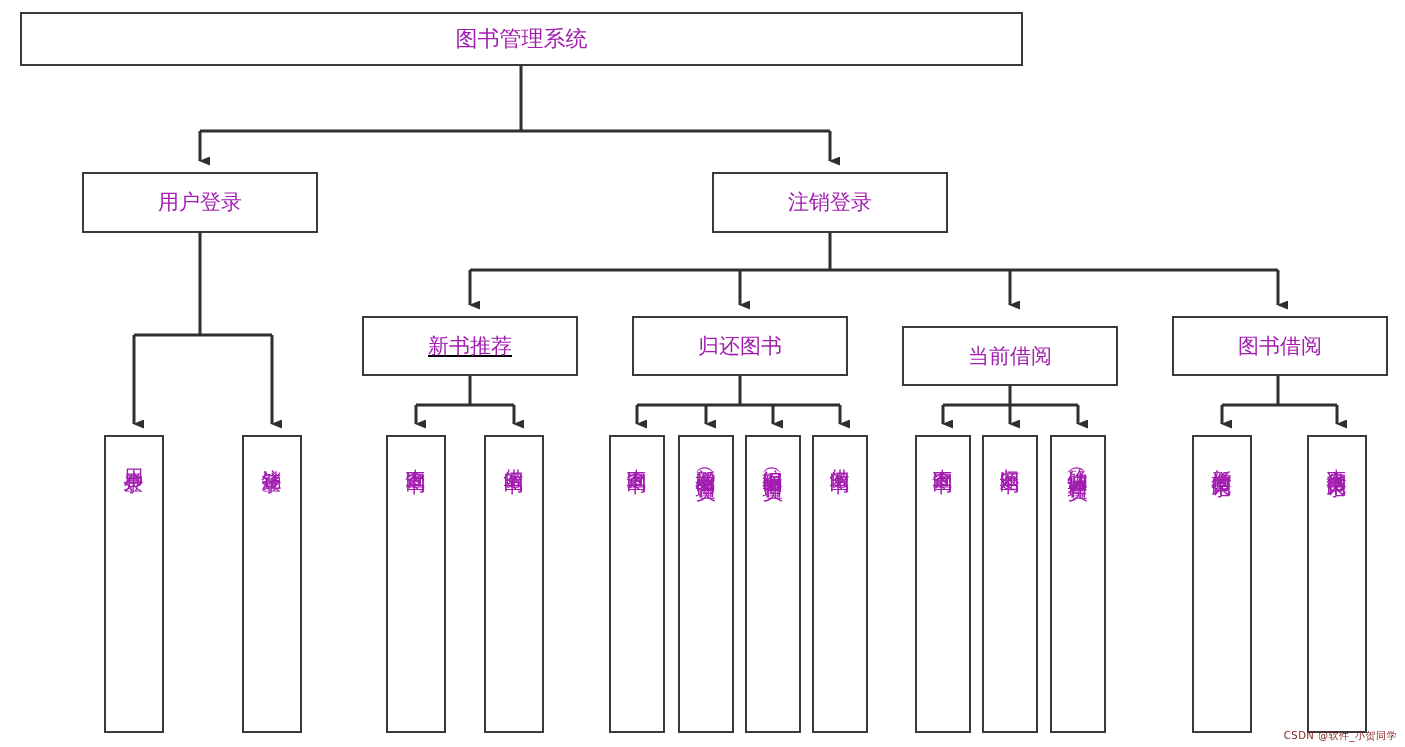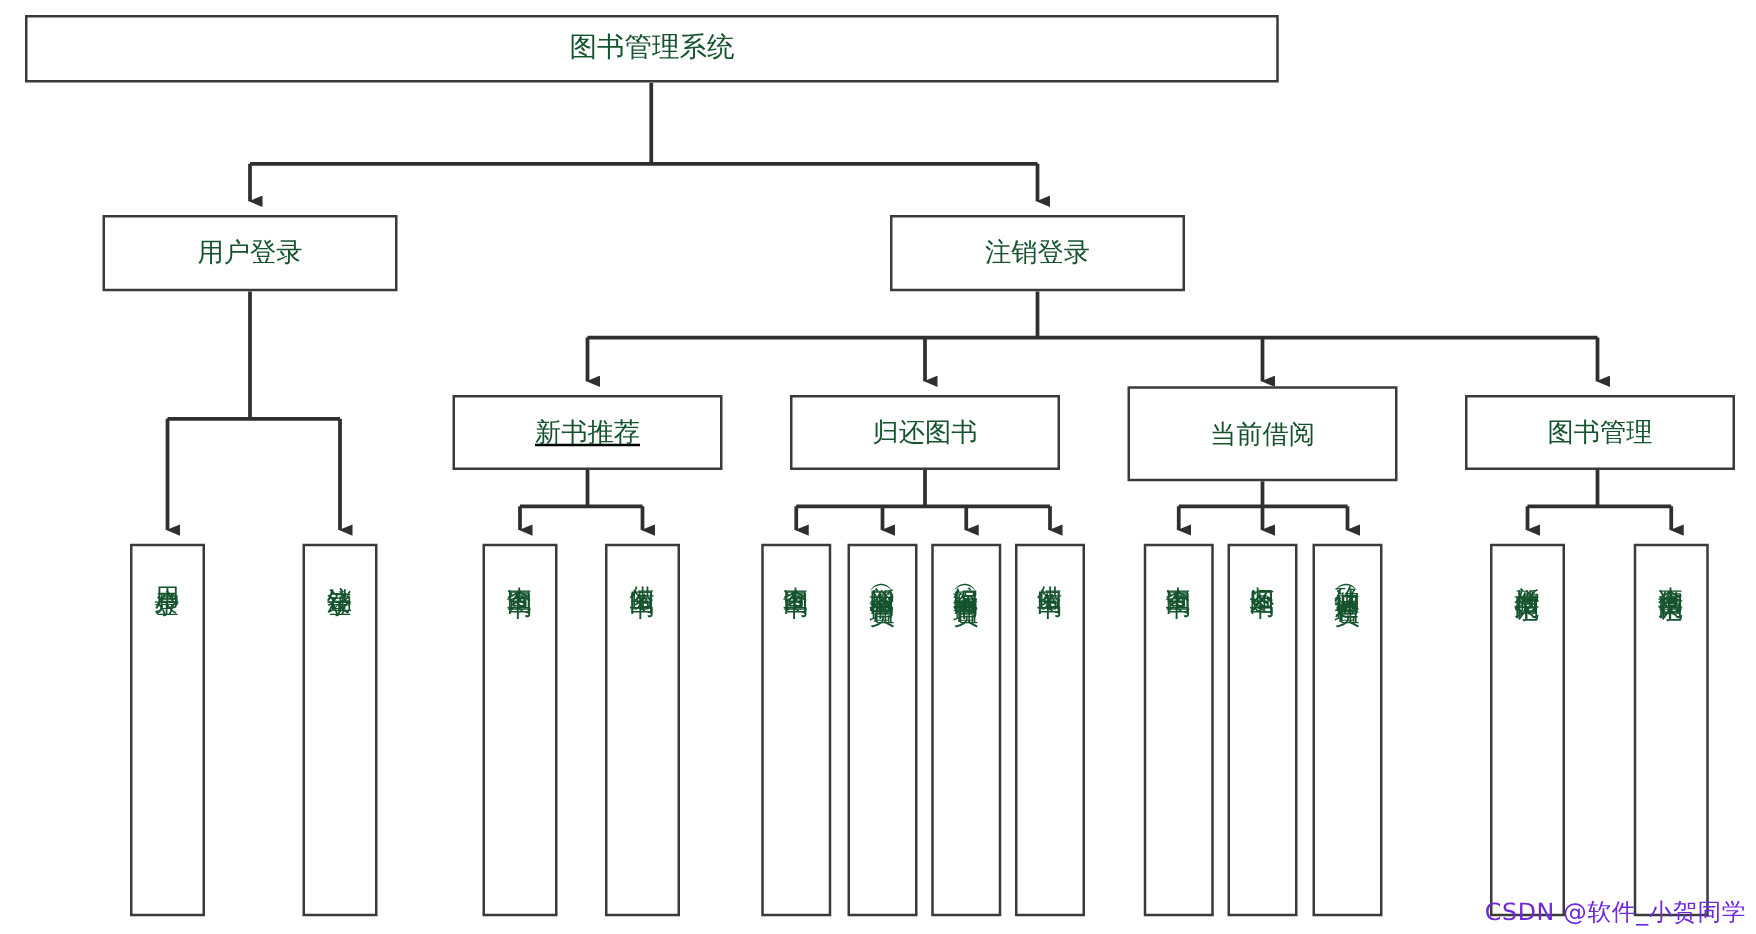--- a/index.html
+++ b/index.html
@@ -30,21 +30,21 @@
     position: absolute;
     box-sizing: border-box;
     background: #ffffff;
     border: 2px solid #3a3a3a;
     display: flex;
     align-items: center;
     justify-content: center;
     z-index: 2;
   }
   .node-label {
-    color: #14532d;
+    color: #a21caf;
     text-align: center;
     line-height: 1.18;
     white-space: pre;
   }
   .node.horizontal .node-label {
     font-size: 21px;
   }
   .node.root .node-label {
     font-size: 22px;
   }
@@ -57,22 +57,22 @@
     writing-mode: vertical-rl;
     text-orientation: upright;
     font-size: 20px;
     letter-spacing: 2px;
     line-height: 1;
   }
   #watermark {
     position: absolute;
     right: 8px;
     bottom: 4px;
-    font-size: 19px;
-    color: #6d28d9;
+    font-size: 10px;
+    color: #7f1d1d;
     z-index: 5;
     white-space: nowrap;
     letter-spacing: 0.5px;
   }
 </style>
 </head>
 <body>
 
 <div id="diagram-root">
 
@@ -131,25 +131,25 @@
         <span class="node-label">注销登录</span>
       </div>
     </div>
   <div id="level2-nodes">
       <div class="node horizontal" style="left: 362px; top: 316px; width: 216px; height: 60px; text-decoration: underline;">
         <span class="node-label">新书推荐</span>
       </div>
       <div class="node horizontal" style="left: 632px; top: 316px; width: 216px; height: 60px;">
         <span class="node-label">归还图书</span>
       </div>
-      <div class="node horizontal" style="left: 902px; top: 309px; width: 216px; height: 76px;">
+      <div class="node horizontal" style="left: 902px; top: 326px; width: 216px; height: 60px;">
         <span class="node-label">当前借阅</span>
       </div>
       <div class="node horizontal" style="left: 1172px; top: 316px; width: 216px; height: 60px;">
-        <span class="node-label">图书管理</span>
+        <span class="node-label">图书借阅</span>
       </div>
     </div>
   <div id="leaf-nodes">
       <div class="node vertical" style="left: 104px; top: 435px; width: 60px; height: 298px;">
         <span class="node-label">用户登录</span>
       </div>
       <div class="node vertical" style="left: 242px; top: 435px; width: 60px; height: 298px;">
         <span class="node-label">注销登录</span>
       </div>
       <div class="node vertical" style="left: 386px; top: 435px; width: 60px; height: 298px;">

